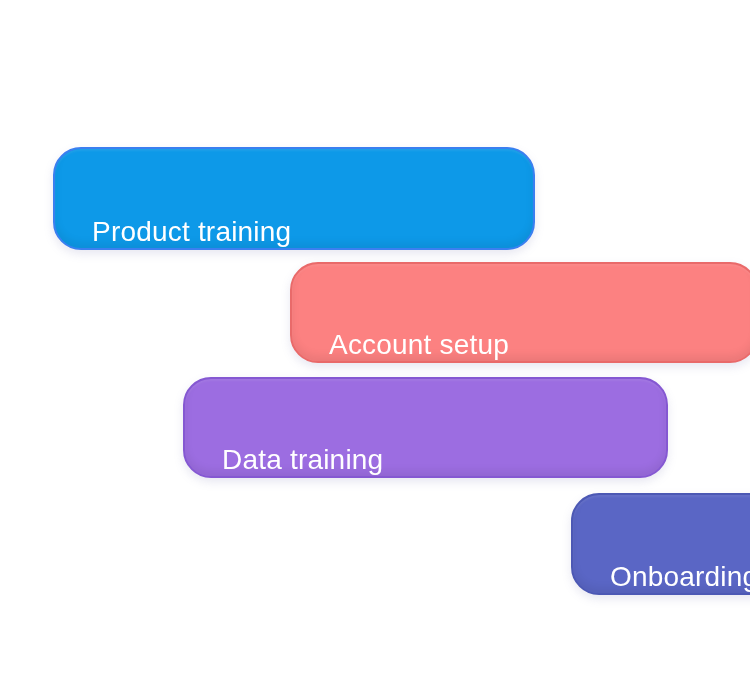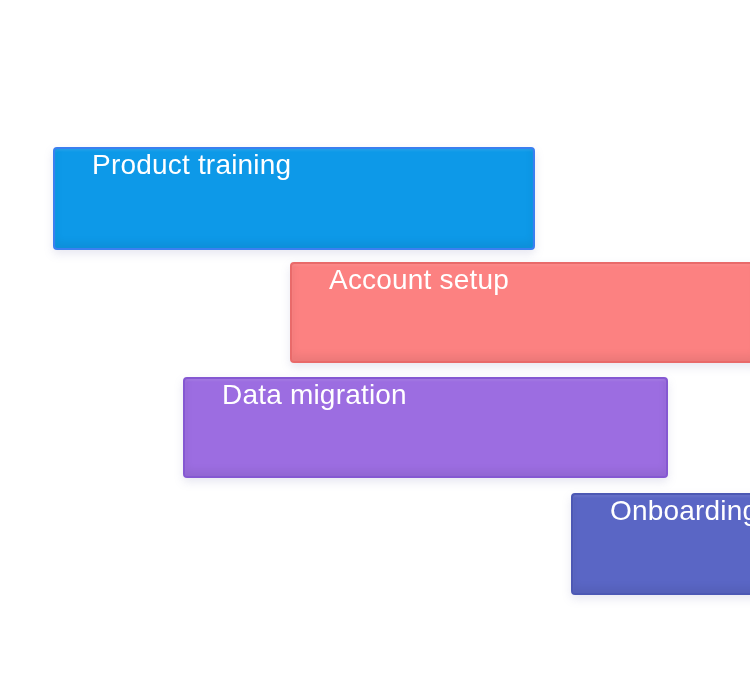--- a/index.html
+++ b/index.html
@@ -11,24 +11,24 @@
     position: relative;
     width: 750px;
     height: 677px;
     background: #ffffff;
     overflow: hidden;
     font-family: "Liberation Sans", "DejaVu Sans", sans-serif;
   }
   .task-bar {
     position: absolute;
     box-sizing: border-box;
-    border-radius: 4px;
+    border-radius: 28px;
     border: 2.5px solid transparent;
     display: flex;
-    align-items: flex-start;
+    align-items: flex-end;
     padding-left: 37px;
     box-shadow: 0 4px 10px rgba(120,120,180,0.18),
                 inset 0 -5px 8px rgba(0,0,0,0.07),
                 inset 0 2px 2px rgba(255,255,255,0.08);
     white-space: nowrap;
     cursor: pointer;
   }
   .task-label {
     font-size: 28px;
     font-weight: 500;
@@ -43,20 +43,20 @@
 
   <div class="task-bar" style="left: 53px; top: 147px; width: 482px; height: 103px; background: rgb(13, 153, 232); border-color: rgb(59, 127, 240); color: rgb(255, 255, 255);">
     <span class="task-label">Product training</span>
   </div>
 
   <div class="task-bar" style="left: 290px; top: 262px; width: 468px; height: 101px; background: rgb(252, 129, 129); border-color: rgb(233, 106, 106); color: rgb(255, 255, 255);">
     <span class="task-label">Account setup</span>
   </div>
 
   <div class="task-bar" style="left: 183px; top: 377px; width: 485px; height: 101px; background: rgb(156, 109, 225); border-color: rgb(133, 88, 210); color: rgb(255, 255, 255);">
-    <span class="task-label">Data migration</span>
+    <span class="task-label">Data training</span>
   </div>
 
   <div class="task-bar" style="left: 571px; top: 493px; width: 312px; height: 102px; background: rgb(90, 102, 197); border-color: rgb(76, 88, 180); color: rgb(255, 255, 255);">
     <span class="task-label">Onboarding</span>
   </div>
 
 </div>
 
 </body></html>

